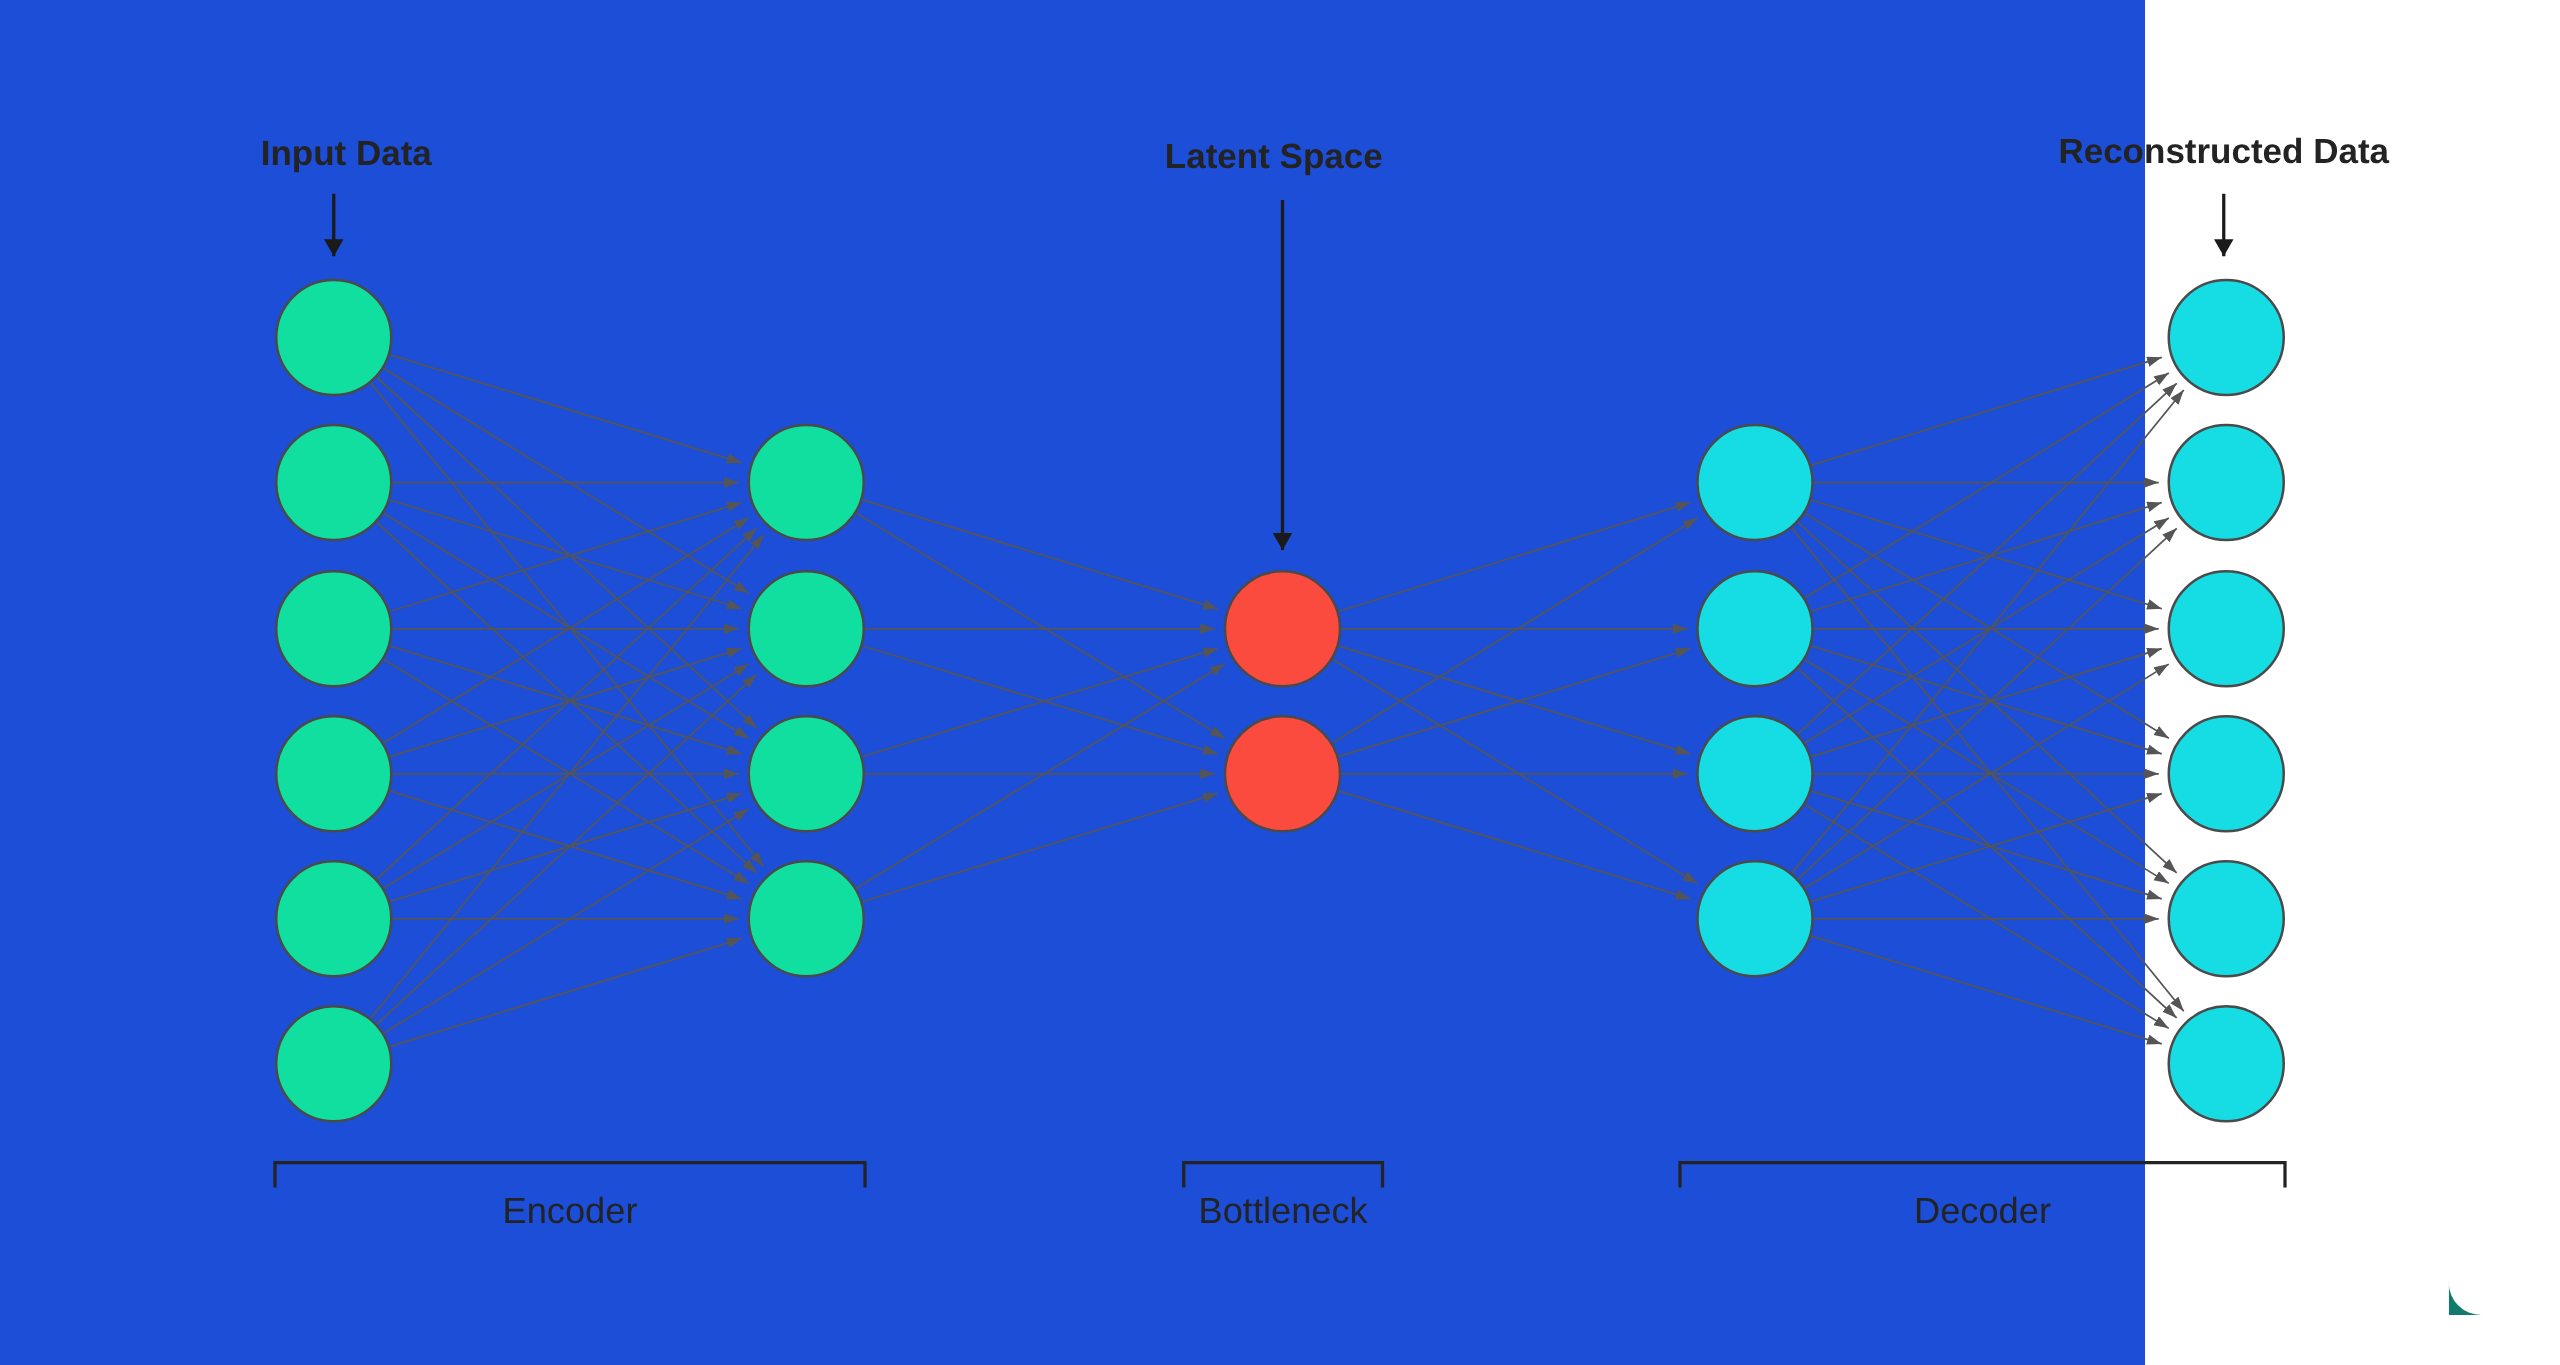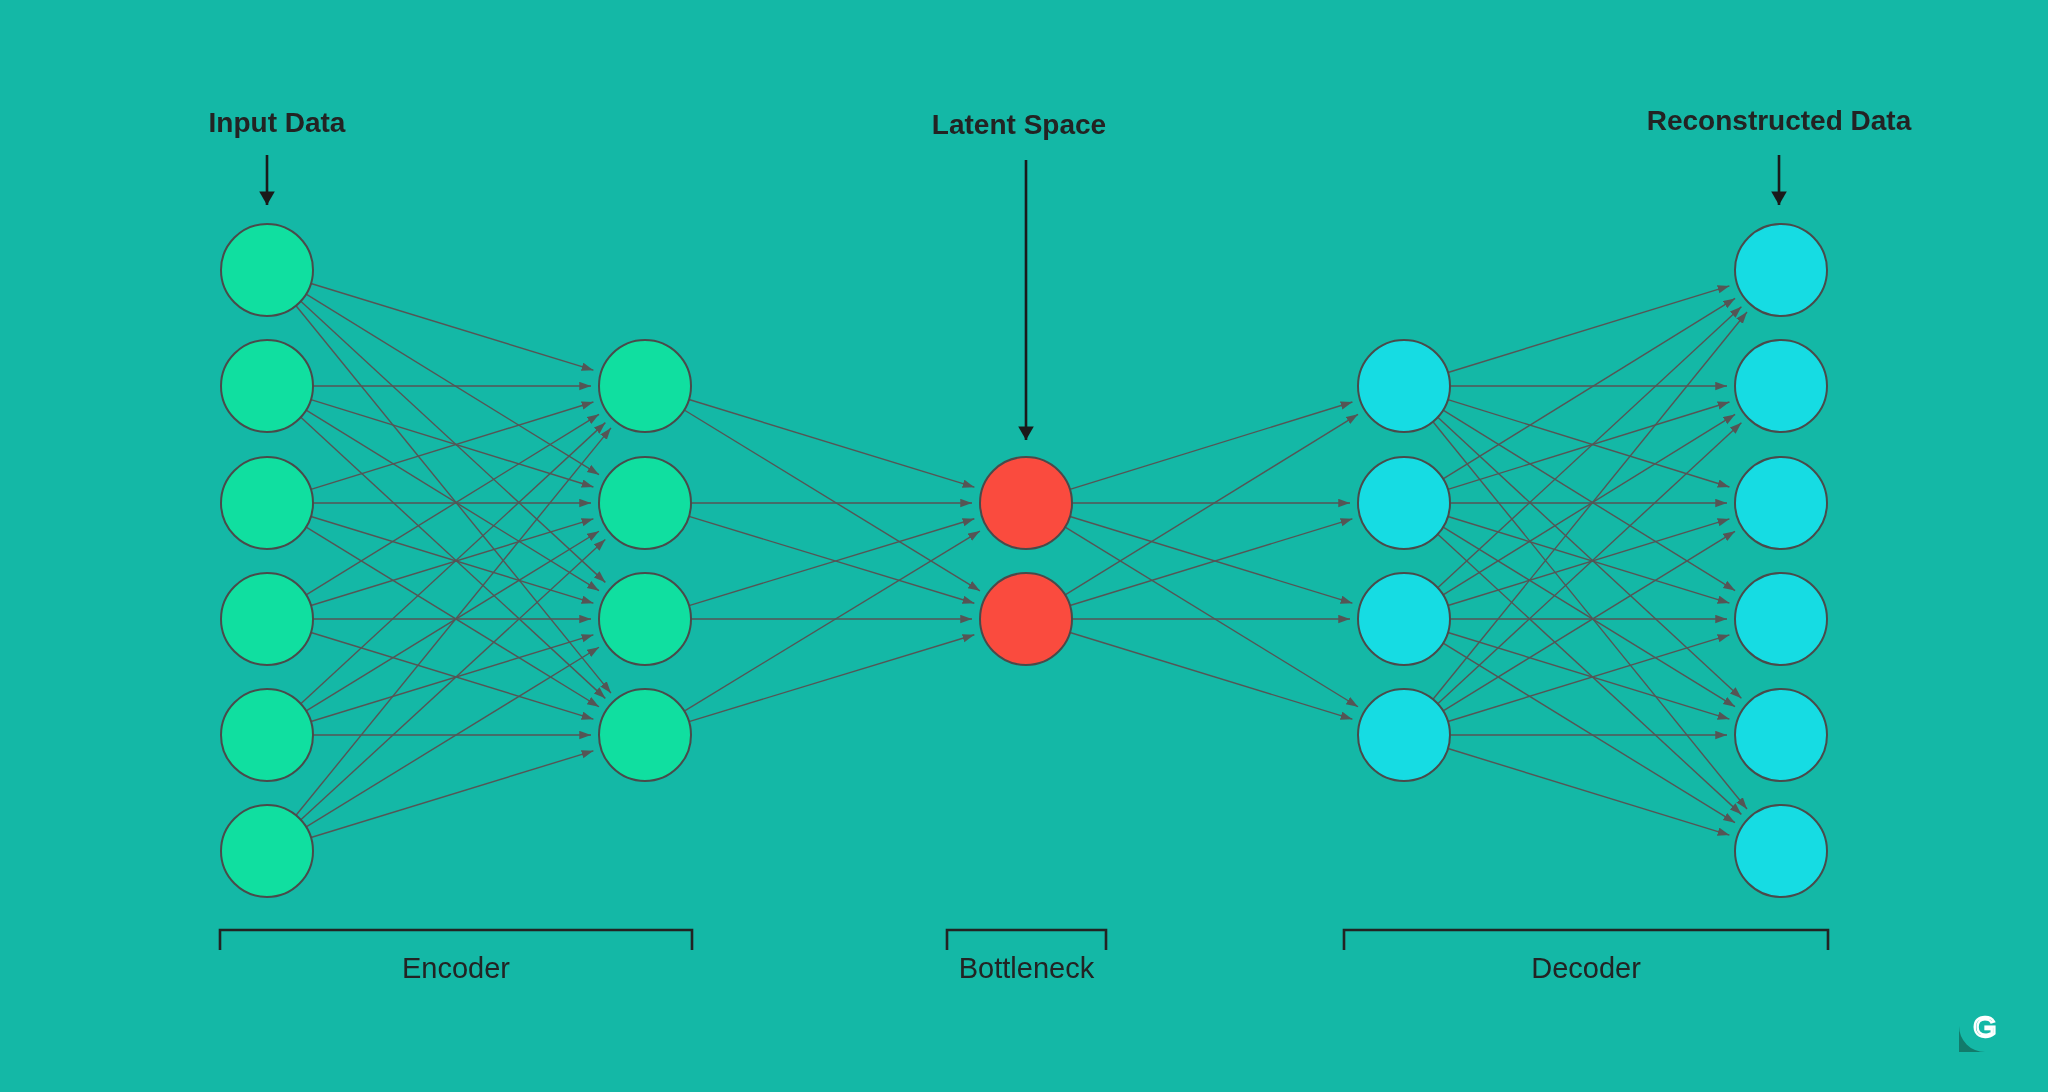--- a/index.html
+++ b/index.html
@@ -10,23 +10,23 @@
   }
   body {
     width: 2048px;
     height: 1092px;
     font-family: "Liberation Sans", sans-serif;
     overflow: hidden;
     position: relative;
   }
   #diagram-root {
     position: relative;
-    width: 2048px;
+    width: 1716px;
     height: 1092px;
-    background: #14b8a6;
+    background: #1d4ed8;
     text-align: center;
   }
   #nn-svg {
     position: absolute;
     left: 0;
     top: 0;
     width: 2048px;
     height: 1092px;
     display: block;
   }

